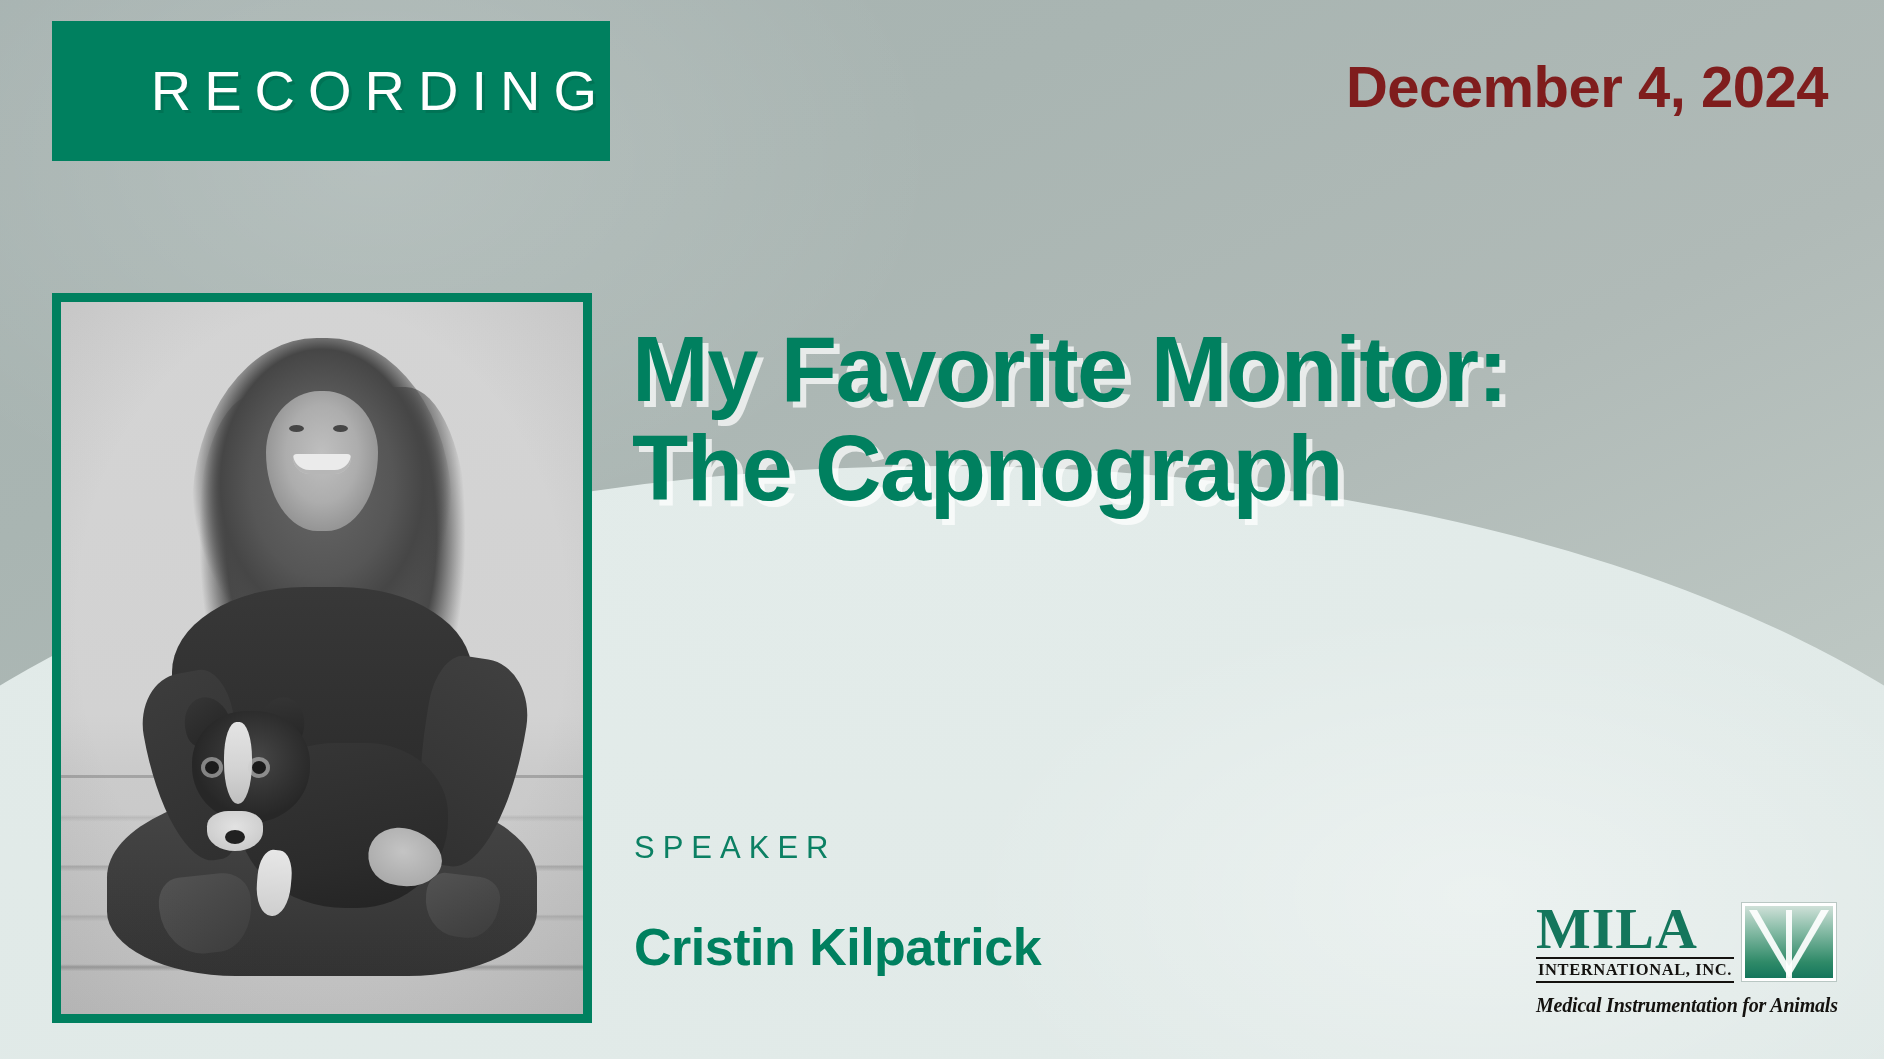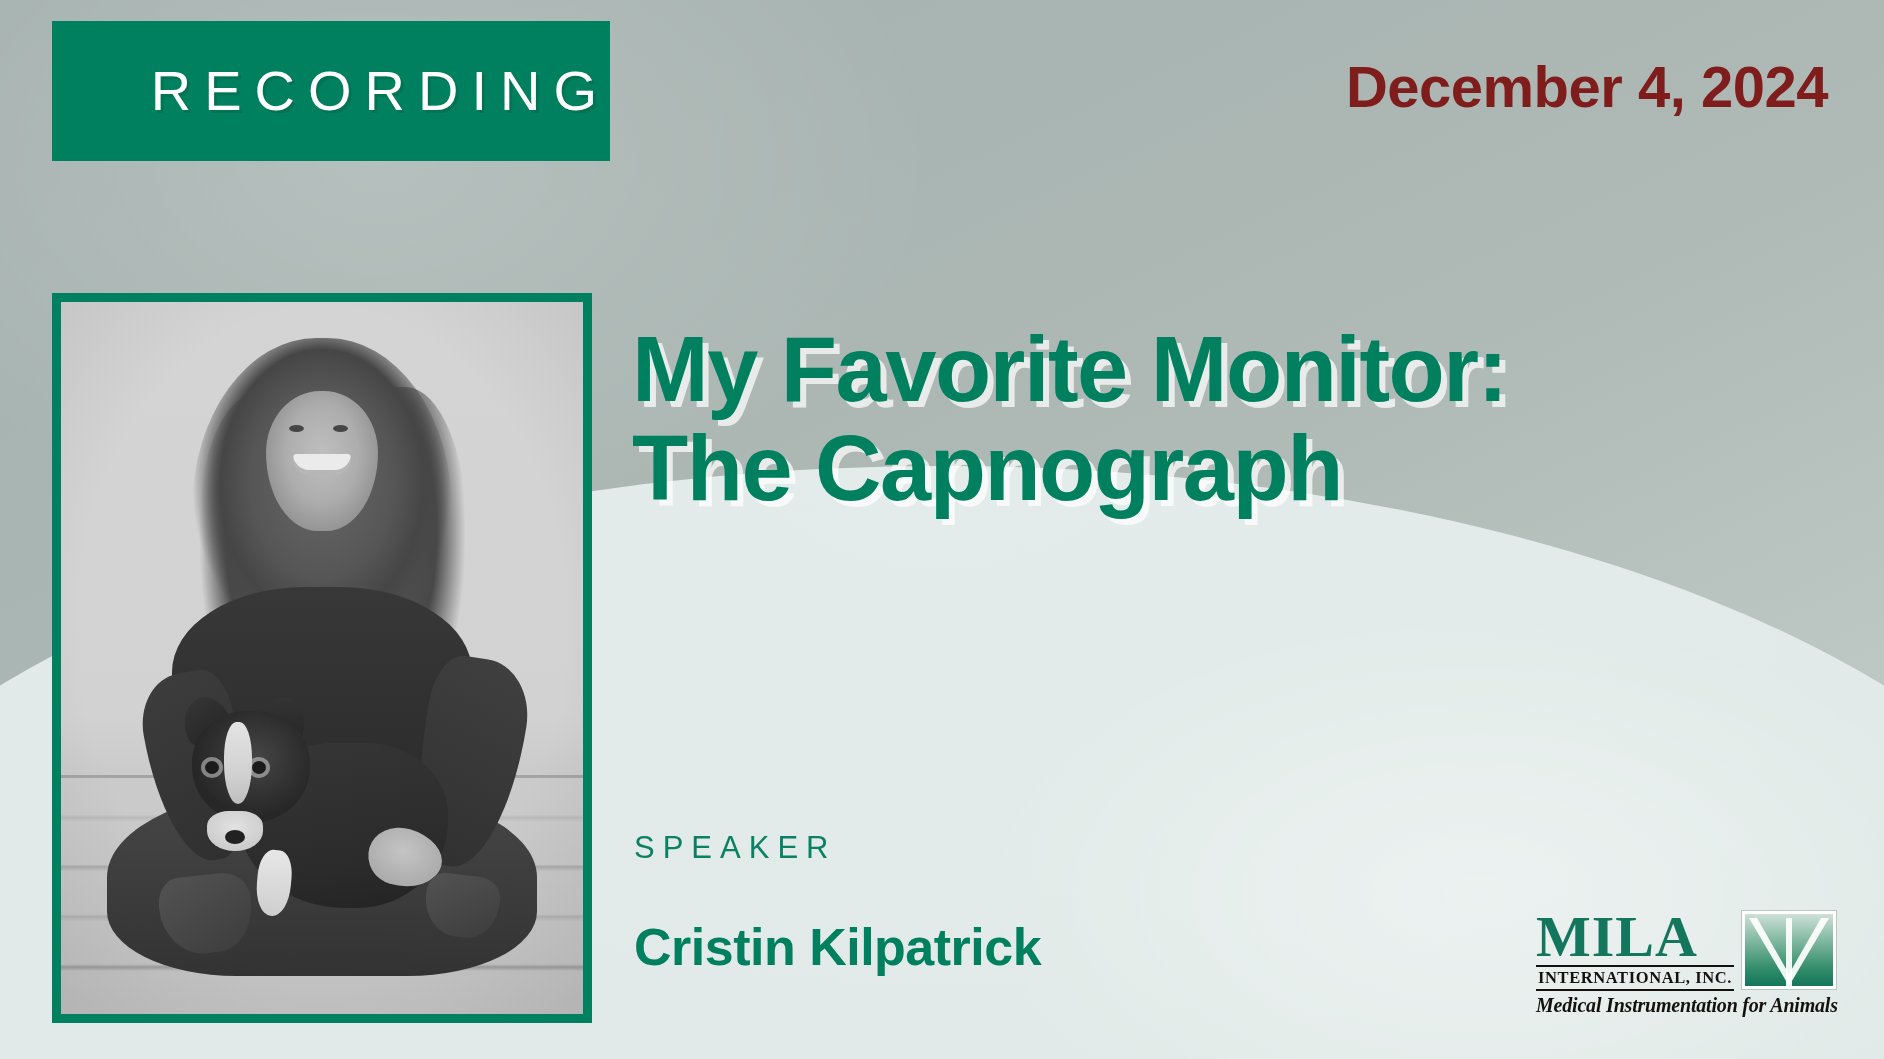--- a/index.html
+++ b/index.html
@@ -428,21 +428,21 @@
     box-shadow: 0 0 0 1px #b9c7c3;
     overflow: hidden;
   }
   .logo-emblem svg { display: block; width: 100%; height: 100%; }
   .logo-tagline {
     font-family: "Liberation Serif", serif;
     font-style: italic;
     font-weight: 700;
     font-size: 20px;
     color: #14120f;
-    margin-top: 3px;
+    margin-top: 11px;
     text-align: center;
     white-space: nowrap;
     letter-spacing: -0.2px;
   }
 </style>
 </head>
 <body>
 
 <div class="poster">
 

